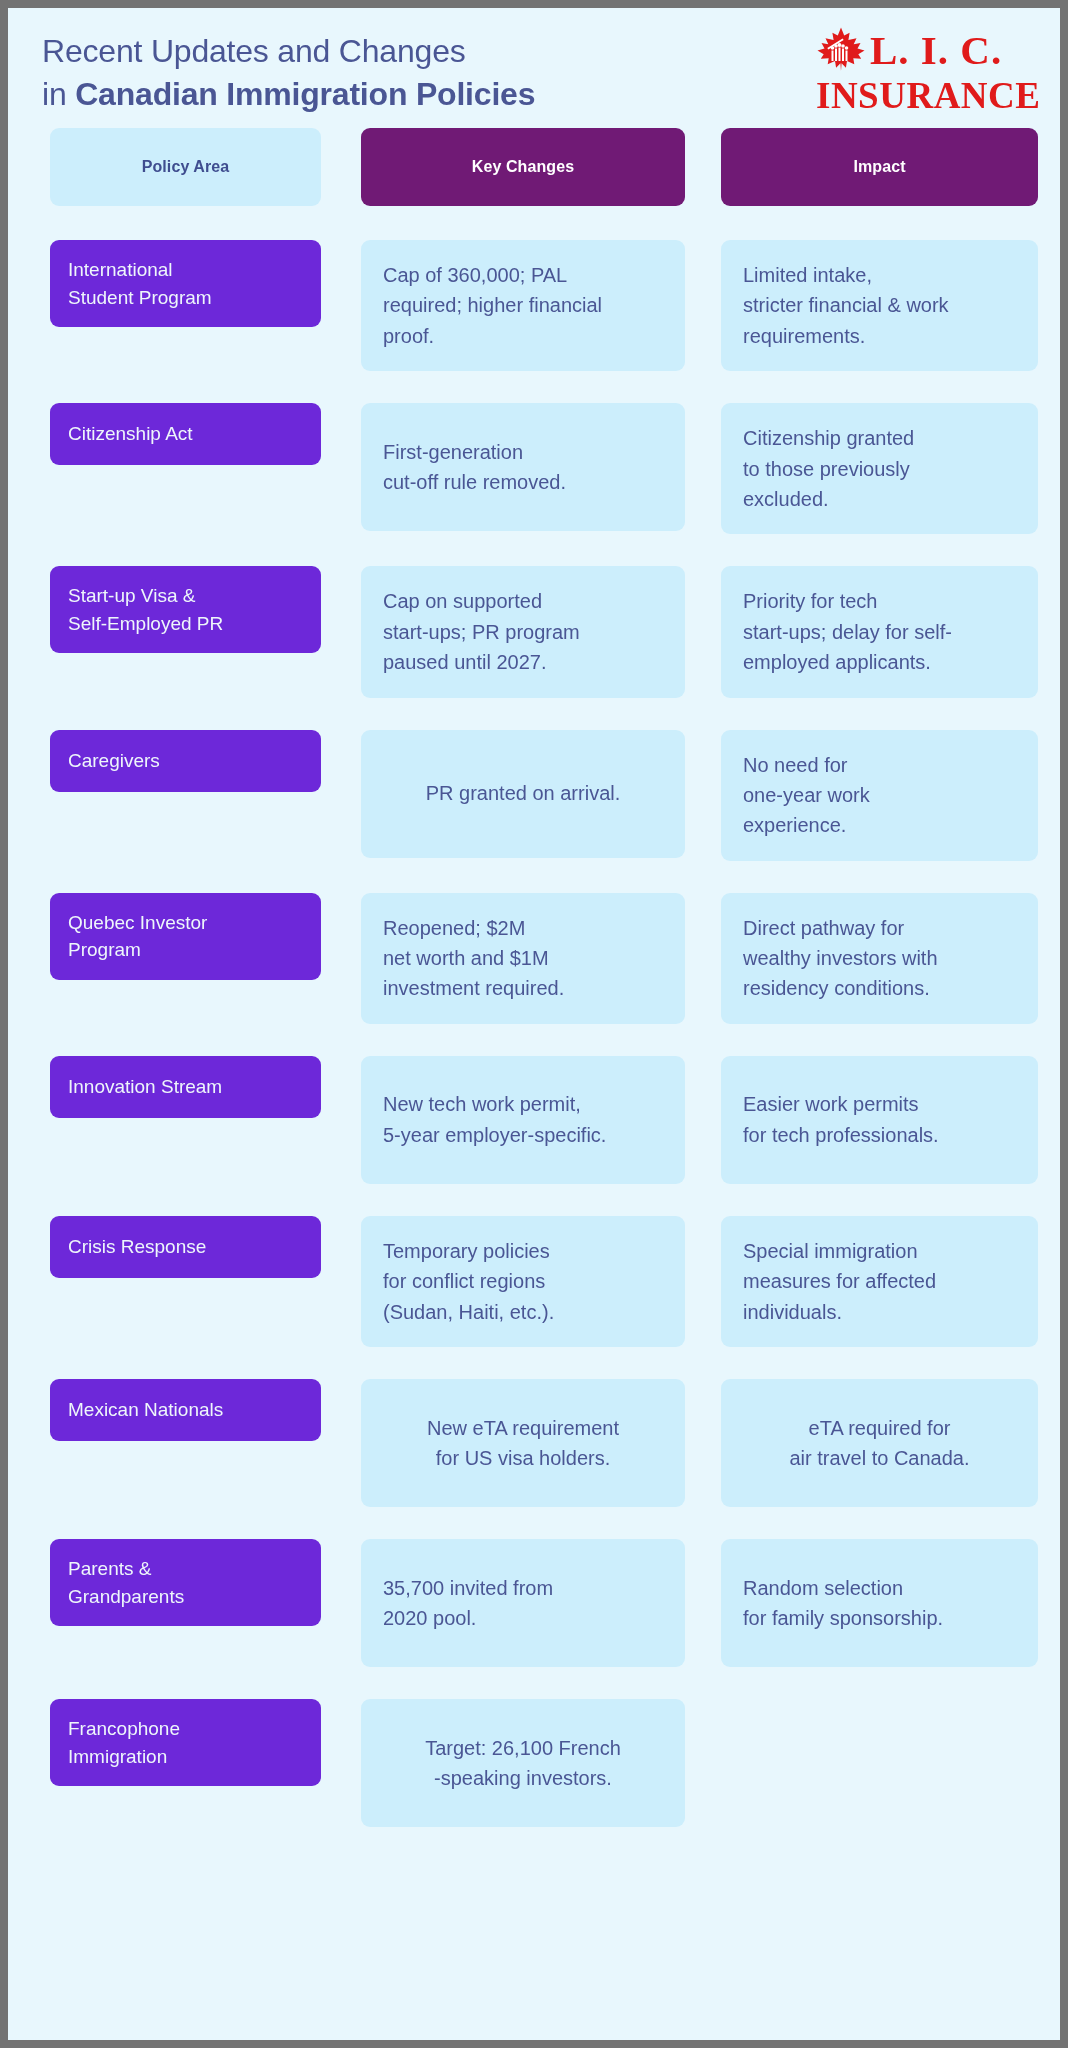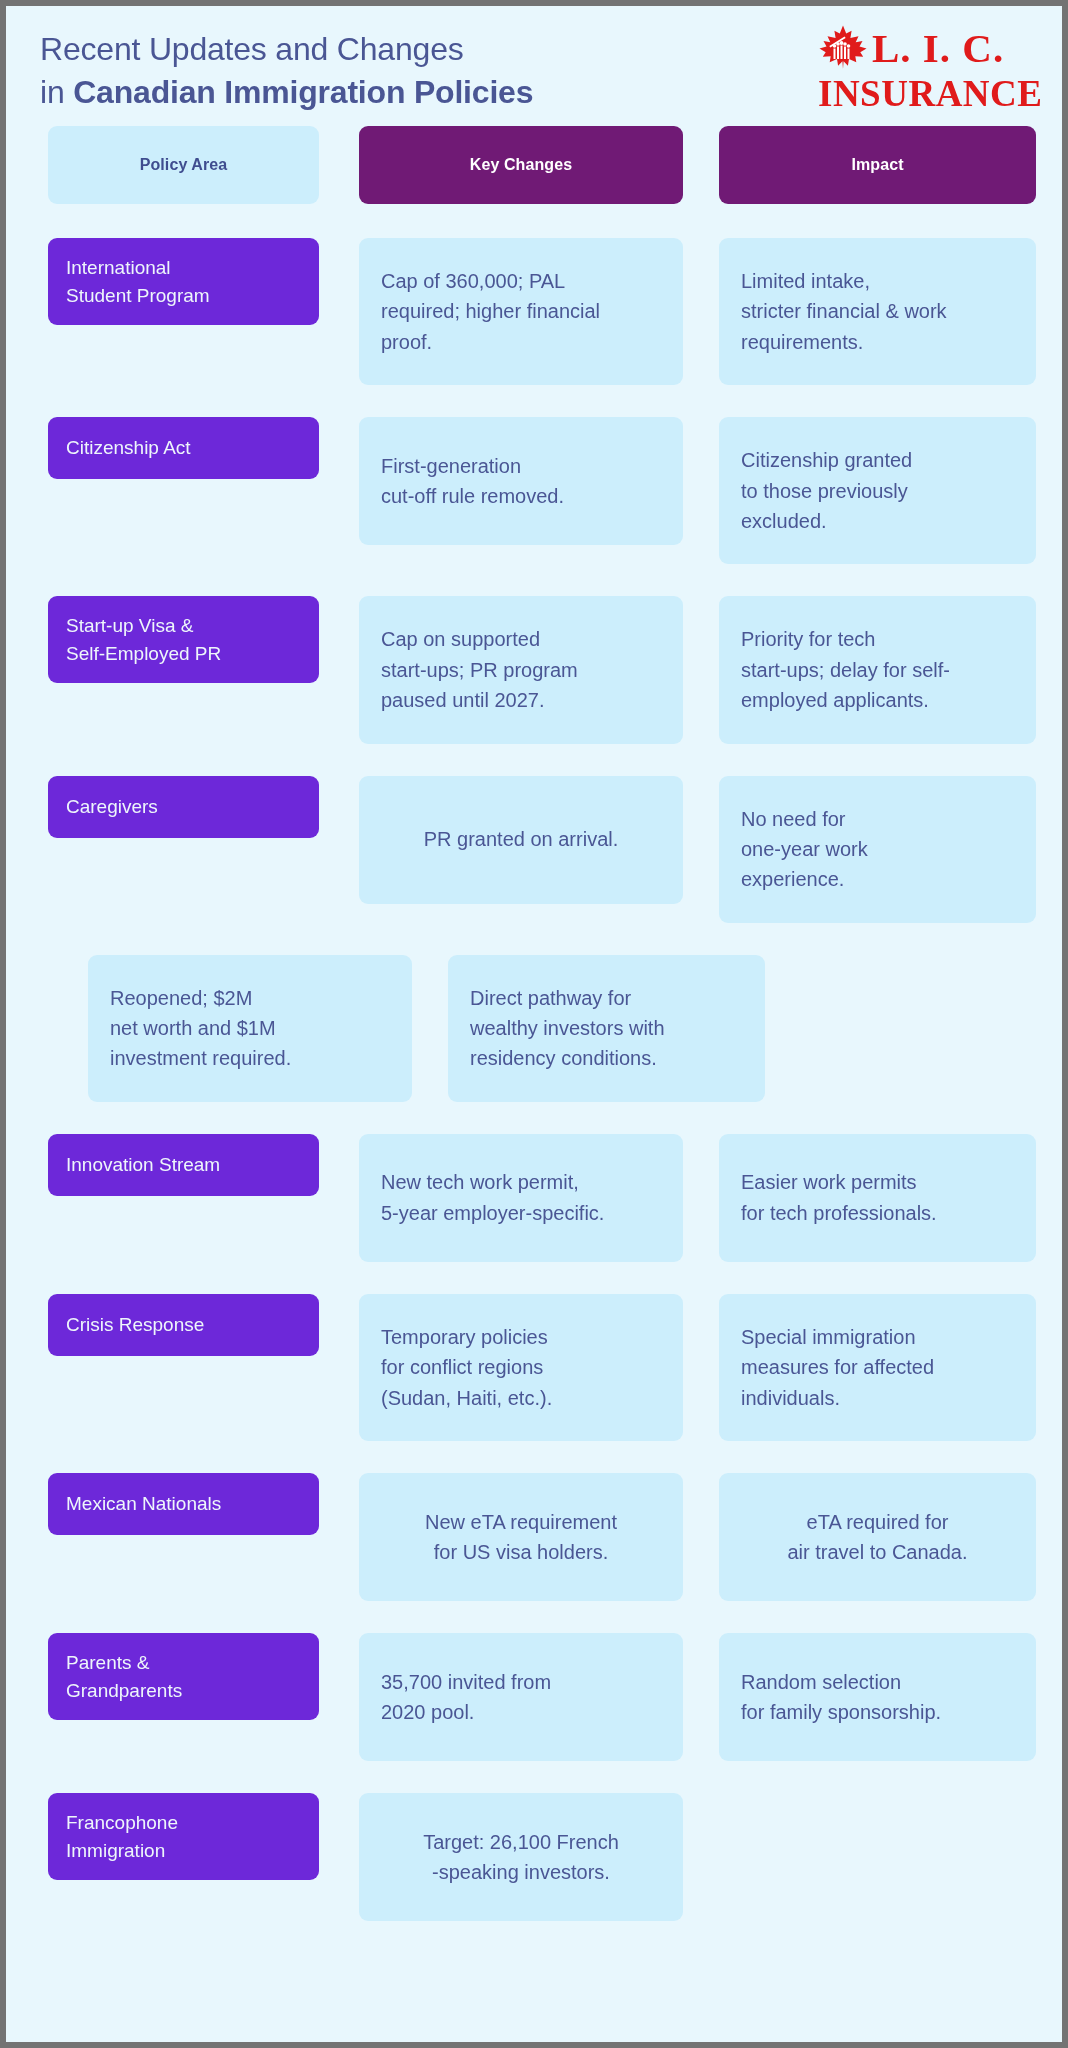--- a/index.html
+++ b/index.html
@@ -13,21 +13,21 @@
     font-family: "Liberation Sans", sans-serif;
     -webkit-font-smoothing: antialiased;
   }
 
   .page {
     position: relative;
     box-sizing: border-box;
     width: 1068px;
     height: 2048px;
     background: #e8f7fd;
-    border: 6px solid #737373;
+    border: 8px solid #737373;
     overflow: hidden;
   }
 
   
   .header {
     position: relative;
     height: 120px;
     padding: 22px 34px 0 34px;
     box-sizing: border-box;
   }
@@ -133,21 +133,21 @@
     justify-content: center;
     align-self: center;
     width: 100%;
     min-height: 62px;
   }
 
   .text-cell {
     background: #cceefc;
     color: #4a5694;
     border-radius: 9px;
-    padding: 28px 22px;
+    padding: 20px 22px;
     font-size: 20px;
     line-height: 1.52;
     box-sizing: border-box;
     width: 100%;
     display: flex;
     flex-direction: column;
     justify-content: center;
   }
 
   .text-cell.center { text-align: center; }
@@ -296,20 +296,26 @@
           <div class="gap2"></div>
           <div class="col3">
             <div class="text-cell h-3">
               <span class="cell-line">No need for</span>
               <span class="cell-line">one-year work</span>
               <span class="cell-line">experience.</span>
             </div>
           </div>
         </div>
         <div class="row data-row">
+          <div class="col1">
+            <div class="policy-cell">
+              <span class="cell-line">Quebec Investor</span>
+              <span class="cell-line">Program</span>
+            </div>
+          </div>
           <div class="gap1"></div>
           <div class="col2">
             <div class="text-cell h-3">
               <span class="cell-line">Reopened; $2M</span>
               <span class="cell-line">net worth and $1M</span>
               <span class="cell-line">investment required.</span>
             </div>
           </div>
           <div class="gap2"></div>
           <div class="col3">

